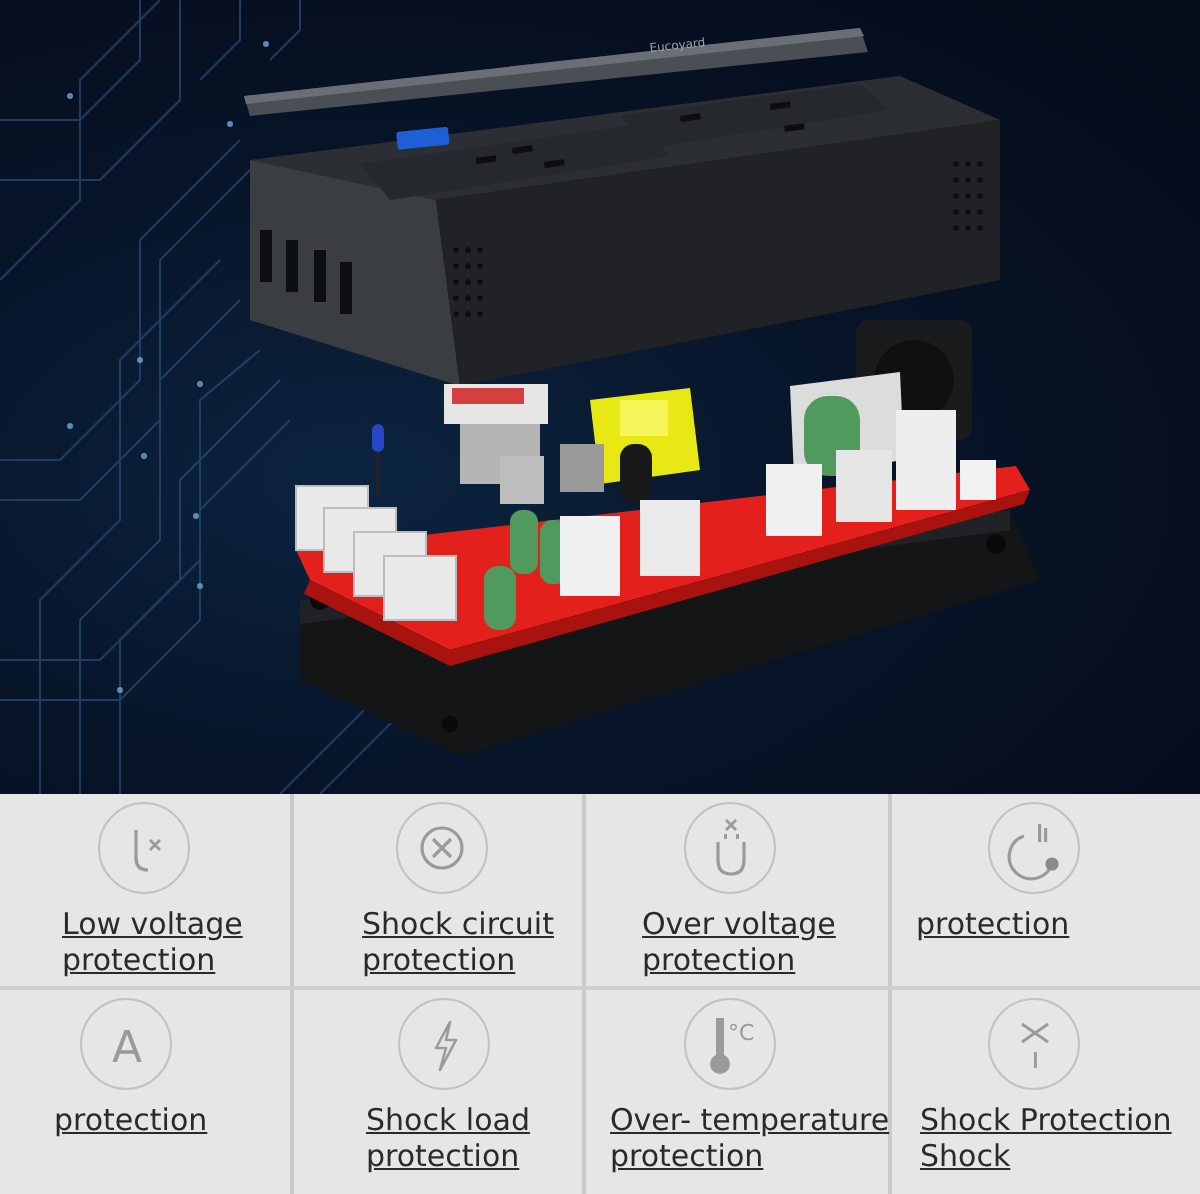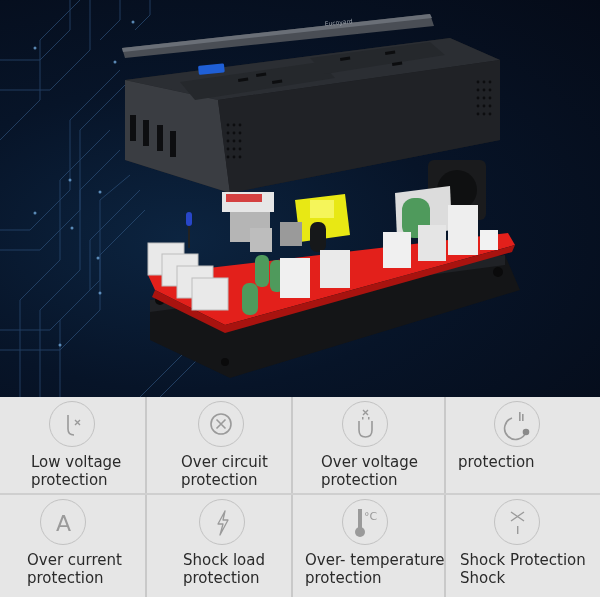--- a/index.html
+++ b/index.html
@@ -30,20 +30,21 @@
   .icon-circle {
     position: absolute; width: 46px; height: 46px; border-radius: 50%;
     border: 1.5px solid #c2c2c2; box-sizing: border-box;
     top: 4px;
   }
   .icon-circle svg { position: absolute; left: 0; top: 0; }
   .label {
     position: absolute; top: 56px; left: 0;
     font-size: 15px; line-height: 18px; color: #2a2a2a;
     white-space: nowrap;
+    text-decoration: underline;
   }
 </style>
 </head>
 <body>
 
 <div class="hero">
   <svg width="600" height="397" viewBox="0 0 600 397">
 
     <g stroke="#2c4f78" stroke-width="1" fill="none" opacity="0.7">
       <path d="M0 60 H40 L70 30 V0"></path>
@@ -200,21 +201,21 @@
 </div>
 
 <div class="cell" style="left:147px;top:397px;width:144px">
   <div class="icon-circle" style="left:51px">
     <svg width="46" height="46" viewBox="0 0 46 46">
         <circle cx="22" cy="22" r="10" stroke="#9a9a9a" stroke-width="1.6" fill="none"></circle>
         <path d="M17.5 17.5 L26.5 26.5 M26.5 17.5 L17.5 26.5" stroke="#9a9a9a" stroke-width="1.6"></path>
       </svg>
   </div>
   <div class="label" style="left:34px">
-    <div>Over circuit</div>
+    <div>Shock circuit</div>
       <div>protection</div>
   </div>
 </div>
 
 <div class="cell" style="left:293px;top:397px;width:168px">
   <div class="icon-circle" style="left:49px">
     <svg width="46" height="46" viewBox="0 0 46 46">
         <path d="M20 8 L25 13 M25 8 L20 13" stroke="#9a9a9a" stroke-width="1.4"></path>
         <path d="M16 19 V28 Q16 35 22.5 35 Q29 35 29 28 V19" stroke="#9a9a9a" stroke-width="1.6" fill="none"></path>
         <rect x="19" y="15" width="1.5" height="2.5" fill="#9a9a9a"></rect>
@@ -241,21 +242,20 @@
   </div>
 </div>
 
 <div class="cell" style="left:0;top:495px;width:145px">
   <div class="icon-circle" style="left:40px">
     <svg width="46" height="46" viewBox="0 0 46 46">
         <text x="22.5" y="31" text-anchor="middle" font-size="22" fill="#9a9a9a" font-family="DejaVu Sans, sans-serif">A</text>
       </svg>
   </div>
   <div class="label" style="left:27px">
-    <div>Over current</div>
       <div>protection</div>
   </div>
 </div>
 
 <div class="cell" style="left:147px;top:495px;width:144px">
   <div class="icon-circle" style="left:52px">
     <svg width="46" height="46" viewBox="0 0 46 46">
         <path d="M25 11 L18 24 H23 L20 35 L28 20 H23 Z" stroke="#9a9a9a" stroke-width="1.3" fill="none" stroke-linejoin="round"></path>
       </svg>
   </div>

